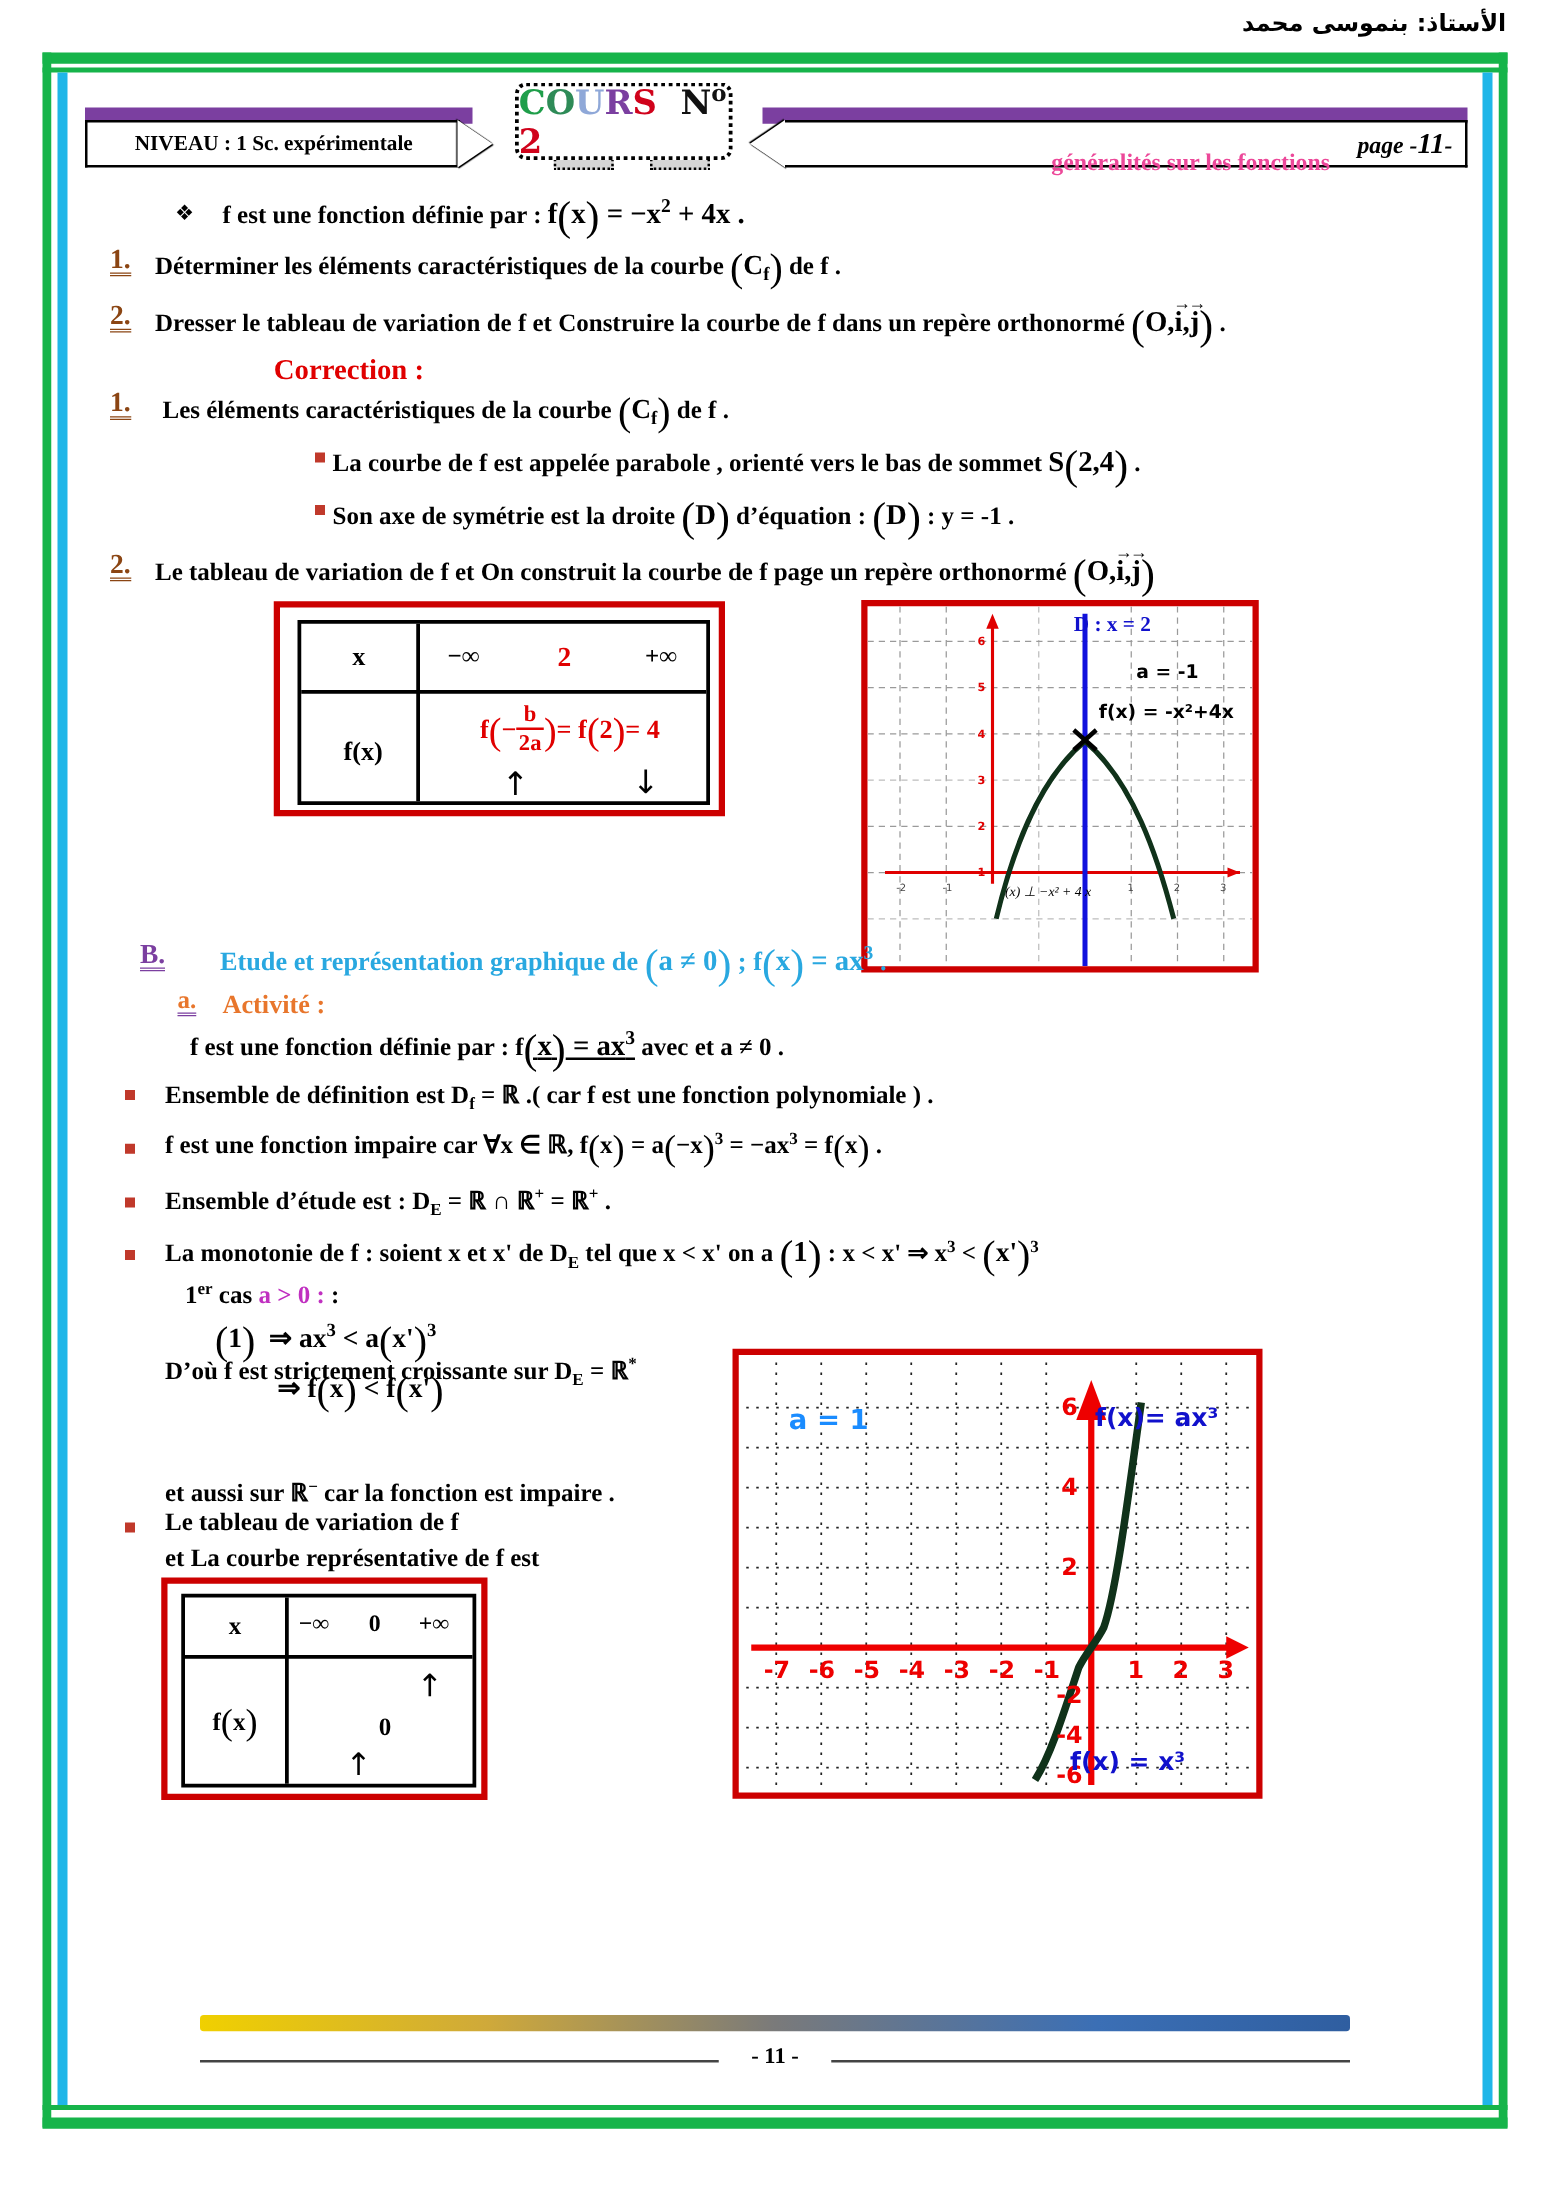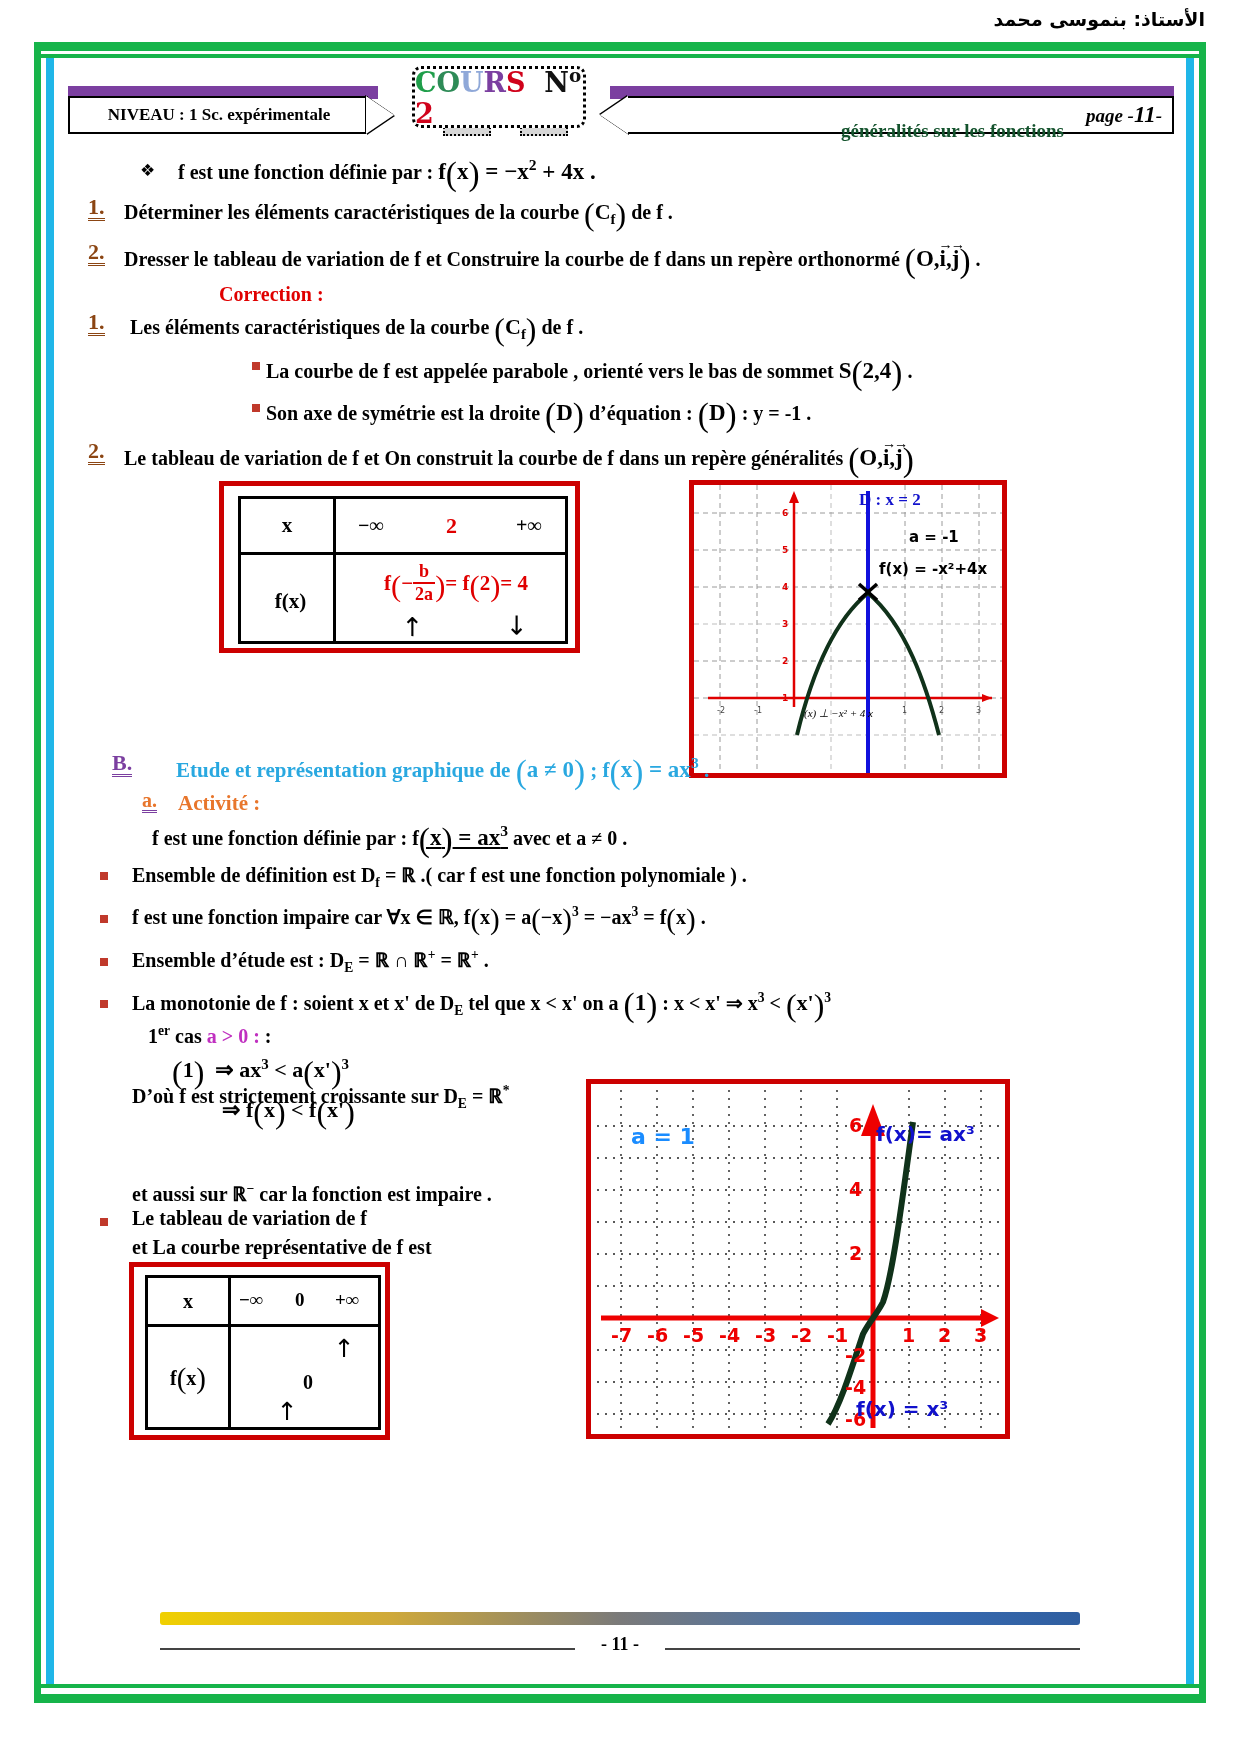--- a/index.html
+++ b/index.html
@@ -80,21 +80,21 @@
     border-right:28px solid #fff;
     filter:drop-shadow(1px 1px 0 #000) drop-shadow(-1px -1px 0 #000);
   }
   .hdr-right{
     position:absolute; left:628px; top:96px; width:546px; height:38px;
     background:#fff; border:2px solid #000; border-left:none;
     display:flex; align-items:center; justify-content:flex-end;
     padding-right:10px; gap:22px;
   }
   .hdr-right .gen{
-    font-weight:bold; font-size:19px; color:#14532d;
+    font-weight:bold; font-size:19px; color:#ec4899;
     font-family:"Liberation Serif", serif;
     margin-top:32px;
   }
   .hdr-right .pg{
     font-weight:bold; font-style:italic; font-size:19px; color:#000;
   }
   .hdr-right .pg b{ font-size:23px; }
 
   .cours-box{
     position:absolute; left:412px; top:66px; width:174px; height:62px;
@@ -310,21 +310,21 @@
   <span>de f .</span>
 </div>
 
 <div class="num-marker" style="left:88px; top:241px;">2.</div>
 <div class="txt" style="left:124px; top:242px;">
   <span>Dresser le tableau de variation de f et Construire la courbe de f  dans un repère orthonormé</span>
   <span style="font-size:23px;"><span class="paren">(</span>O,<span class="vecarrow">i</span>,<span class="vecarrow">j</span><span class="paren">)</span></span>
   <span>.</span>
 </div>
 
-<div class="txt red" style="left:219px; top:283px; font-size:20px;">Correction :</div>
+<div class="txt red" style="left:219px; top:283px; font-size:23px;">Correction :</div>
 
 <div class="num-marker" style="left:88px; top:311px;">1.</div>
 <div class="txt" style="left:130px; top:312px;">
   <span>Les éléments caractéristiques de la courbe</span>
   <span style="font-size:22px;"><span class="paren">(</span>C<sub>f</sub><span class="paren">)</span></span>
   <span>de f .</span>
 </div>
 
 <div class="sq-bullet" style="left:252px; top:362px;"></div>
 <div class="txt" style="left:266px; top:354px;">
@@ -337,21 +337,21 @@
 <div class="txt" style="left:266px; top:396px;">
   <span>Son axe de symétrie est la droite</span>
   <span style="font-size:23px;"><span class="paren">(</span>D<span class="paren">)</span></span>
   <span>d’équation :</span>
   <span style="font-size:23px;"><span class="paren">(</span>D<span class="paren">)</span></span>
   <span>: y = -1 .</span>
 </div>
 
 <div class="num-marker" style="left:88px; top:440px;">2.</div>
 <div class="txt" style="left:124px; top:441px;">
-  <span>Le tableau de variation de f  et On construit la courbe de f  dans un repère généralités</span>
+  <span>Le tableau de variation de f  et On construit la courbe de f  page un repère orthonormé</span>
   <span style="font-size:23px;"><span class="paren">(</span>O,<span class="vecarrow">i</span>,<span class="vecarrow">j</span><span class="paren">)</span></span>
 </div>
 
 <div class="vt1-outer">
   <div class="vt1">
     <div class="hline"></div>
     <div class="vline"></div>
     <div class="cell-x">x</div>
     <div class="cell-fx">f(x)</div>
     <div class="row1">

